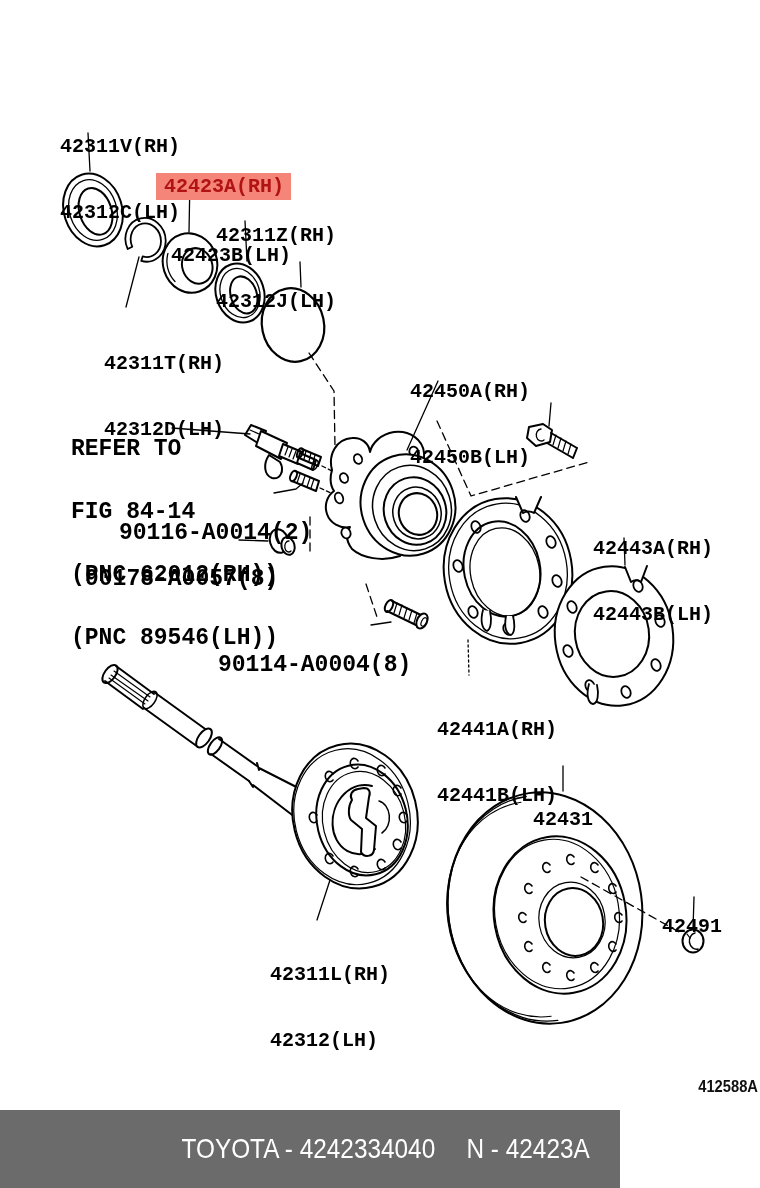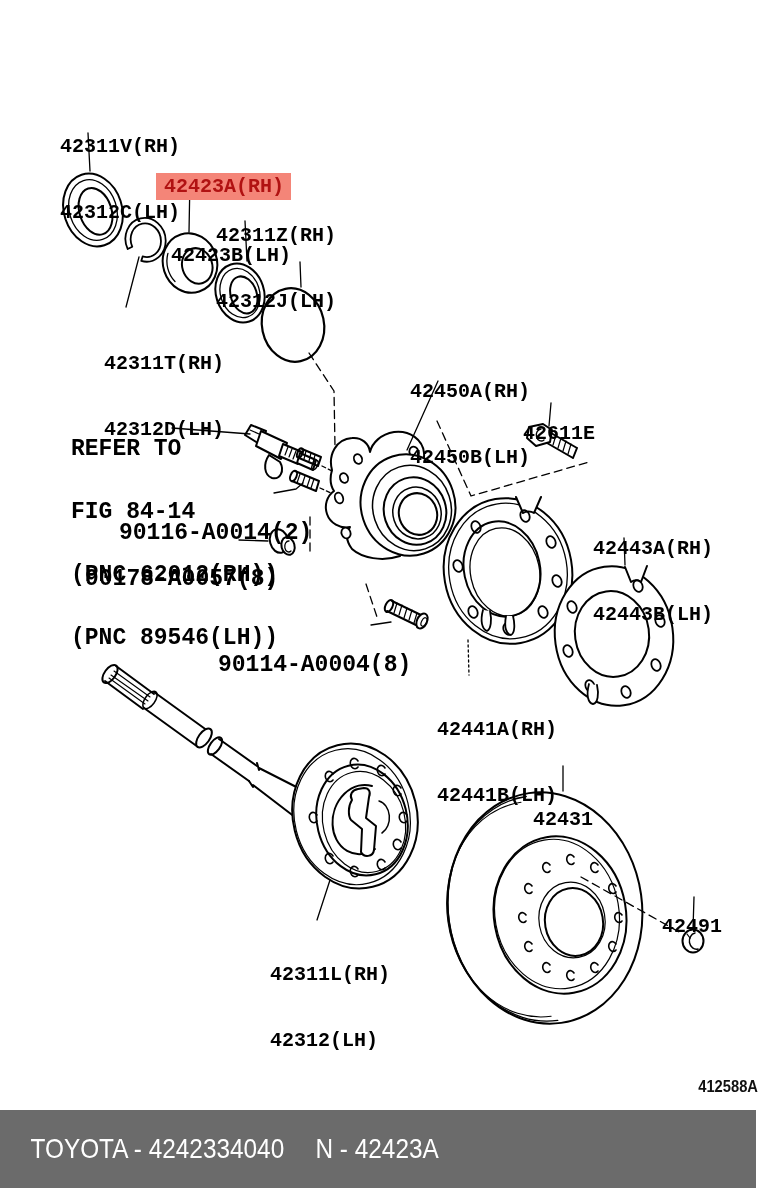--- a/index.html
+++ b/index.html
@@ -7,22 +7,22 @@
          font-family:"Liberation Mono","DejaVu Sans Mono",monospace;text-decoration:underline;}
   svg{position:absolute;left:0;top:0;}
   .lbl{position:absolute;font:700 20px/22px "Liberation Mono","DejaVu Sans Mono",monospace;
        color:#000;white-space:pre;}
   .lbl.small{font-size:23px;line-height:21px;}
   .hl{display:inline-block;background:var(--hl-bg,#f48578);color:var(--hl-text,#b11212);
       padding:3px 7px 2px 8px;margin-left:-8px;}
   .ind{margin-left:7px;text-align:right;}
   .refcode{position:absolute;top:1078px;right:2px;font:700 16px/18px "Liberation Sans","DejaVu Sans",sans-serif;
            color:#111;transform:scaleX(.92);transform-origin:right center;}
-  .footer{position:absolute;left:0;top:1110px;width:756px;height:78px;
-          background:var(--footer-bg,#6b6b6b);display:flex;align-items:center;justify-content:flex-start;}
+  .footer{position:absolute;left:0;top:1110px;width:620px;height:78px;
+          background:var(--footer-bg,#6b6b6b);display:flex;align-items:center;justify-content:flex-end;}
   .footer-inner{display:flex;gap:36px;transform:scaleX(.87);transform-origin:center;
         font:400 28px/28px "Liberation Sans","DejaVu Sans",sans-serif;color:var(--footer-text,#fff);}
 </style>
 </head>
 <body>
 
 <div class="stage">
 
 <svg width="760" height="1110" viewBox="0 0 760 1110">
  <g fill="none" stroke="#000" stroke-width="2" stroke-linecap="round" stroke-linejoin="round">
@@ -270,23 +270,20 @@
 
 <div class="lbl small" style="left:85px;top:527px">
   <div>90178-A0057(8)</div>
 </div>
 
 <div class="lbl" style="left:410px;top:337px">
   <div>42450A(RH)</div>
   <div>42450B(LH)</div>
 </div>
 
-<div class="lbl" style="left:523px;top:379px">
-  <div>42611E</div>
-</div>
 
 <div class="lbl" style="left:593px;top:494px">
   <div>42443A(RH)</div>
   <div>42443B(LH)</div>
 </div>
 
 <div class="lbl small" style="left:218px;top:613px">
   <div>90114-A0004(8)</div>
 </div>
 

